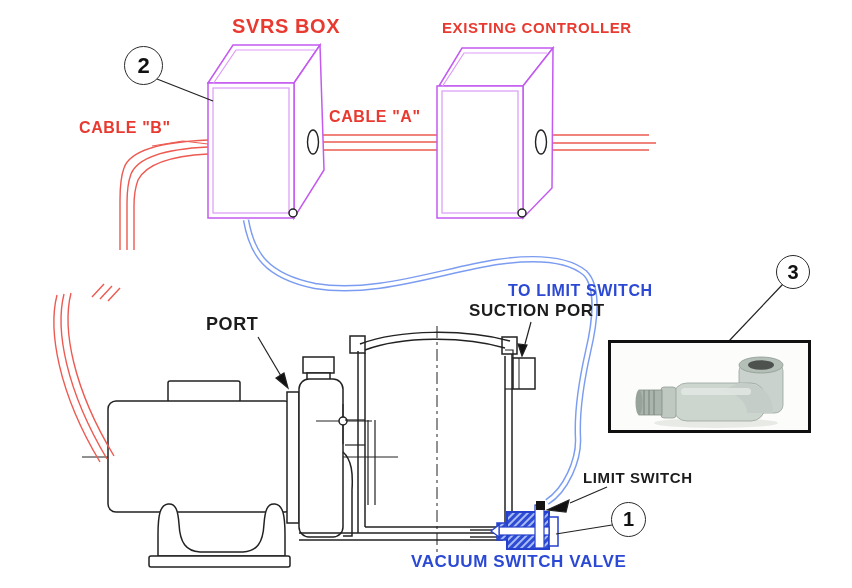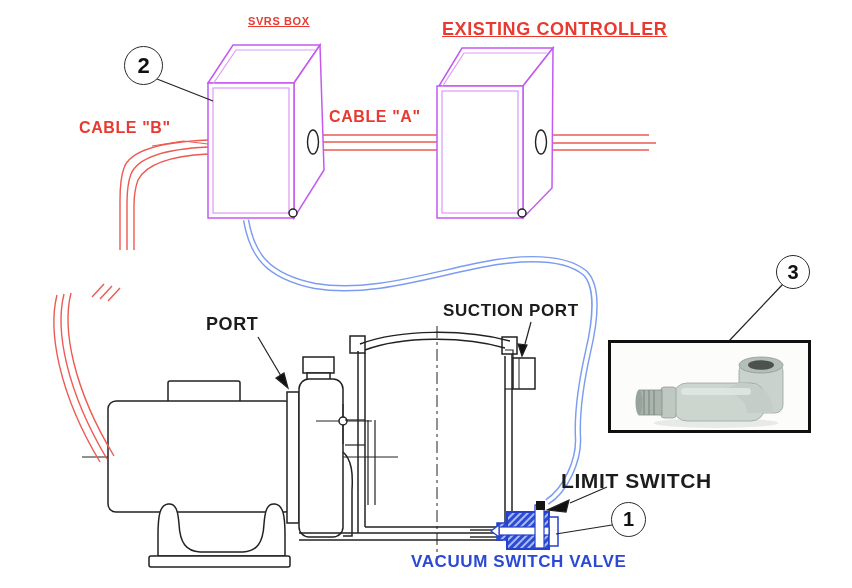--- a/index.html
+++ b/index.html
@@ -174,27 +174,28 @@
     <rect x="50" y="44" width="15" height="31" rx="3" fill="#bfc9c2" stroke="#939e97" stroke-width="0.8"></rect>
     <rect x="28" y="47" width="23" height="25" fill="#aab5ae" stroke="#848f88" stroke-width="0.8"></rect>
     <line x1="33" y1="47" x2="33" y2="72" stroke="#7e8a82" stroke-width="1.2"></line>
     <line x1="38" y1="47" x2="38" y2="72" stroke="#7e8a82" stroke-width="1.2"></line>
     <line x1="43" y1="47" x2="43" y2="72" stroke="#7e8a82" stroke-width="1.2"></line>
     <ellipse cx="28" cy="59.5" rx="3.5" ry="12.5" fill="#98a39c"></ellipse>
     <rect x="70" y="45" width="70" height="7" rx="3.5" fill="#e4e9e4" opacity="0.8"></rect>
   </svg>
 </div>
 
-<div class="lbl red" style="left:248px;top:15px;font-size:11px;text-decoration:underline;">SVRS BOX</div>
-<div class="lbl red" style="left:442px;top:19px;font-size:18px;text-decoration:underline;">EXISTING CONTROLLER</div>
+<div class="lbl red" style="left:232px;top:15px;font-size:20px;">SVRS BOX</div>
+<div class="lbl red" style="left:442px;top:19px;font-size:15px;">EXISTING CONTROLLER</div>
 <div class="lbl red" style="left:79px;top:119px;font-size:16px;">CABLE "B"</div>
 <div class="lbl red" style="left:329px;top:108px;font-size:16px;">CABLE "A"</div>
-<div class="lbl black" style="left:443px;top:301px;font-size:17px;">SUCTION PORT</div>
+<div class="lbl blue" style="left:508px;top:282px;font-size:16px;">TO LIMIT SWITCH</div>
+<div class="lbl black" style="left:469px;top:301px;font-size:17px;">SUCTION PORT</div>
 <div class="lbl black" style="left:206px;top:314px;font-size:18px;">PORT</div>
-<div class="lbl black" style="left:561px;top:469px;font-size:21px;">LIMIT SWITCH</div>
+<div class="lbl black" style="left:583px;top:469px;font-size:15px;">LIMIT SWITCH</div>
 <div class="lbl blue" style="left:411px;top:552px;font-size:17px;">VACUUM SWITCH VALVE</div>
 
 <div class="callout" id="c2">
   <span>2</span>
 </div>
 <div class="callout" id="c3">
   <span>3</span>
 </div>
 <div class="callout" id="c1">
   <span>1</span>

